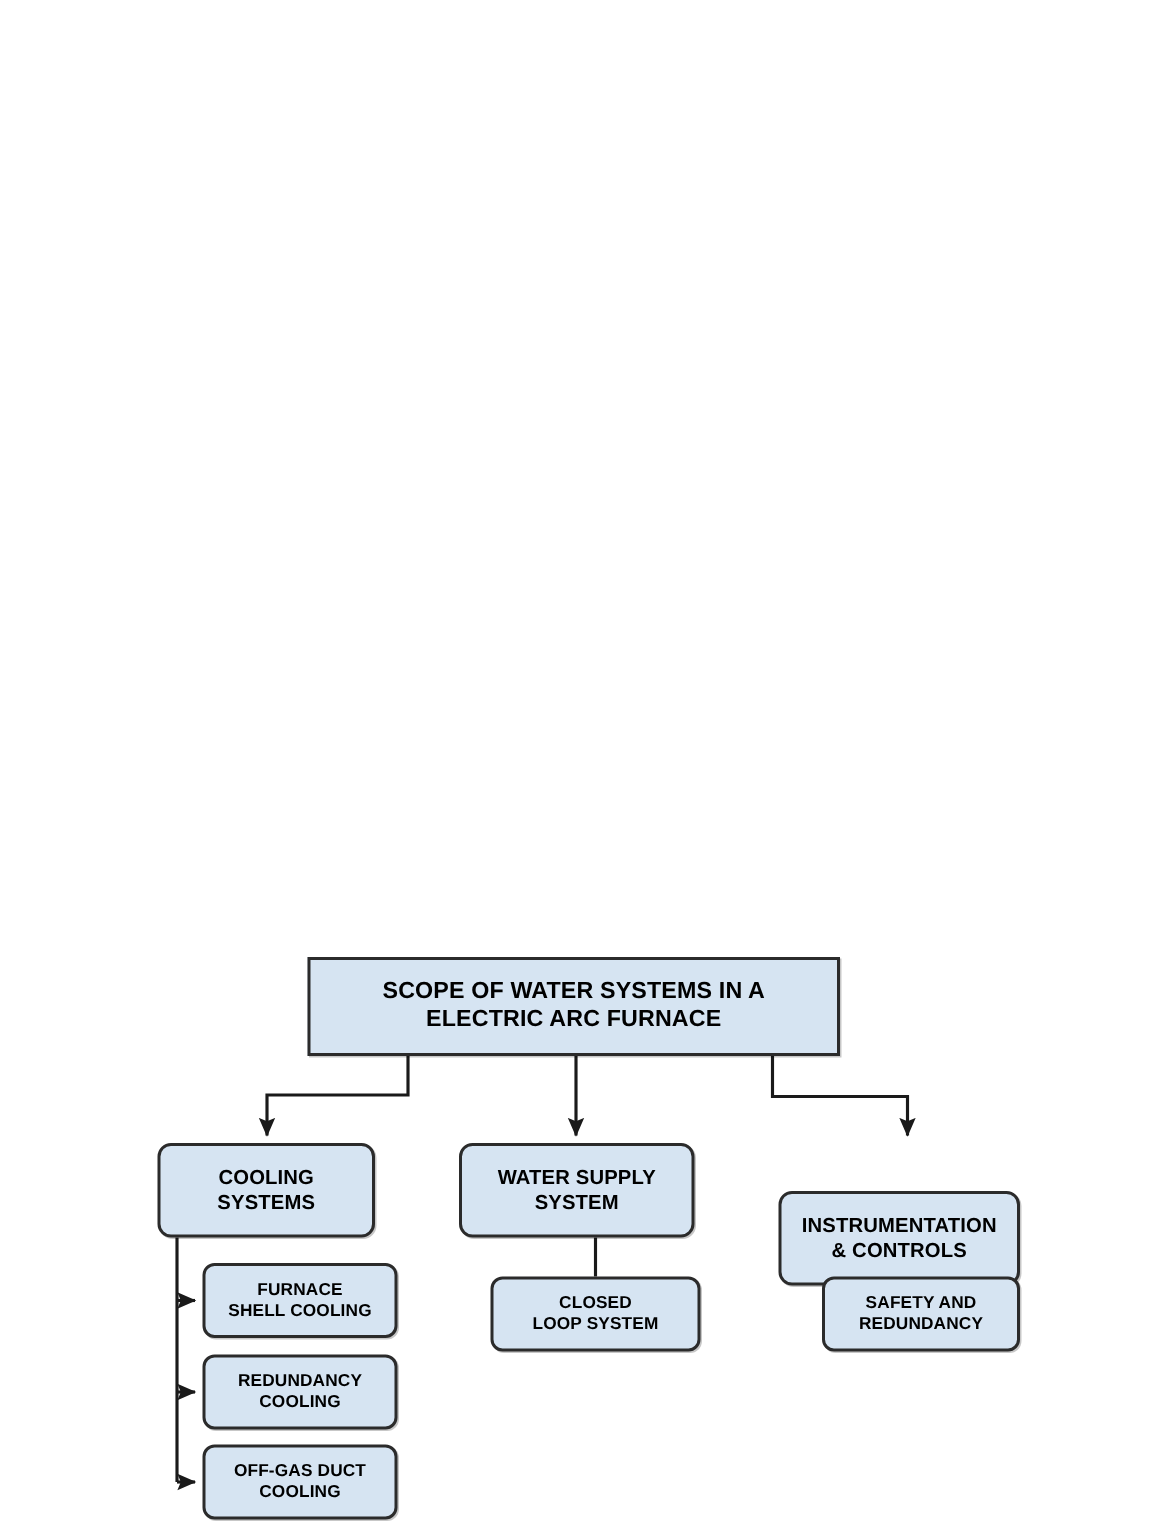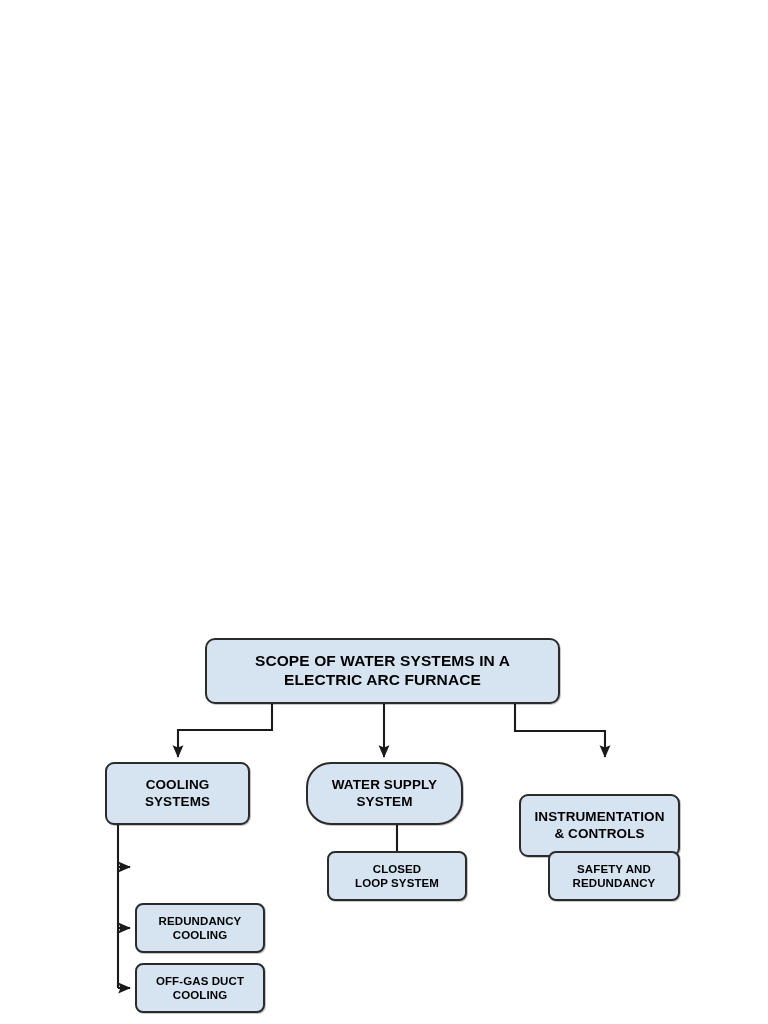--- a/index.html
+++ b/index.html
@@ -55,39 +55,38 @@
     white-space: pre-line;
     padding: 0 4px;
   }
 
   
   .node.root {
     left: 205px;
     top: 638px;
     width: 355px;
     height: 66px;
-    border-radius: 10px;
+    border-radius: 0;
     font-size: 15.5px;
   }
 
   
   .node.level2 {
     height: 63px;
     font-size: 13.5px;
   }
   .node.l2-cooling {
     left: 105px;
     top: 762px;
     width: 145px;
   }
   .node.l2-water {
     left: 306px;
     top: 762px;
     width: 157px;
-    border-radius: 25px;
   }
   .node.l2-instrumentation {
     left: 519px;
     top: 762px;
     width: 161px;
     margin-top: 32px;
   }
 
   
   .node.level3 {
@@ -166,20 +165,24 @@
   <div class="node level2 l2-water">
     <span class="node-label">WATER SUPPLY
 SYSTEM</span>
   </div>
 
   <div class="node level2 l2-instrumentation">
     <span class="node-label">INSTRUMENTATION
 &amp; CONTROLS</span>
   </div>
 
+  <div class="node level3 l3-furnace">
+    <span class="node-label">FURNACE
+SHELL COOLING</span>
+  </div>
 
   <div class="node level3 l3-electrode">
     <span class="node-label">REDUNDANCY
 COOLING</span>
   </div>
 
   <div class="node level3 l3-offgas">
     <span class="node-label">OFF-GAS DUCT
 COOLING</span>
   </div>

